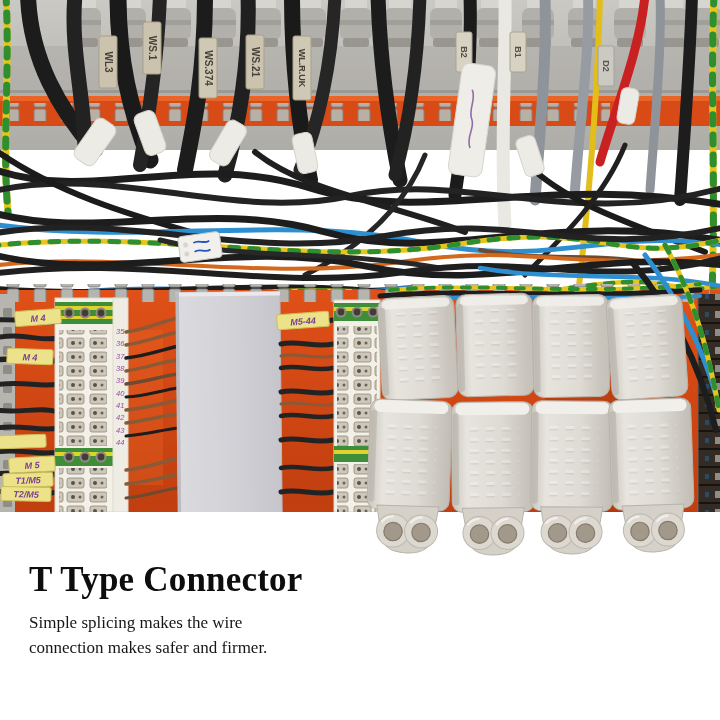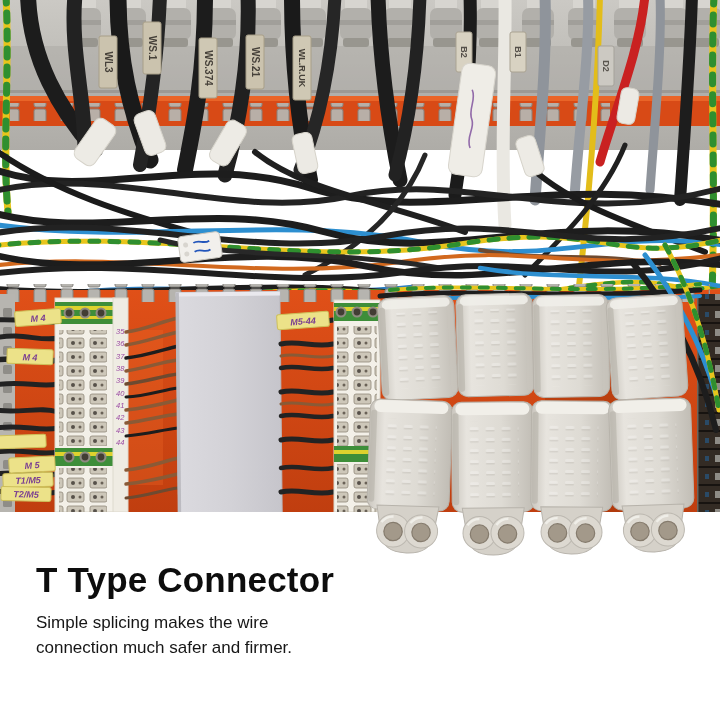--- a/index.html
+++ b/index.html
@@ -1,19 +1,19 @@
 <!DOCTYPE html>
 <html><head>
 <meta charset="utf-8">
 <style>
   html,body{margin:0;padding:0;background:#ffffff;}
   .stage{position:relative;width:720px;height:720px;background:#ffffff;overflow:hidden;
          font-family:"Liberation Sans", sans-serif;}
   .photo{position:absolute;left:0;top:0;width:720px;height:560px;}
-  .caption{position:absolute;left:36px;top:560px;color:#0d0d0d;}
+  .caption{position:absolute;left:29px;top:560px;color:#0d0d0d;font-family:Liberation Serif, serif;}
   .caption h1{margin:0;font-size:35px;font-weight:bold;line-height:1.15;letter-spacing:0.2px;}
   .caption p{margin:11px 0 0 0;font-size:17px;line-height:24.5px;font-weight:400;color:#161616;}
   .caption p span{display:block;}
   svg text{font-family:"Liberation Sans", sans-serif;}
 </style>
 </head>
 <body>
 
 <div class="stage">
   <div class="photo">
@@ -401,16 +401,16 @@
       <use href="#connBot" transform="translate(531,401) rotate(0.5 41 76)"></use>
       <use href="#connBot" transform="translate(611,399) rotate(-2 41 76)"></use>
     </g>
   </svg>
   </div>
 
   <div class="caption">
     <h1>T Type Connector</h1>
     <p>
       <span>Simple splicing makes the wire</span>
-      <span>connection much safer and firmer.</span>
+      <span>connection makes safer and firmer.</span>
     </p>
   </div>
 </div>
 
 </body></html>

